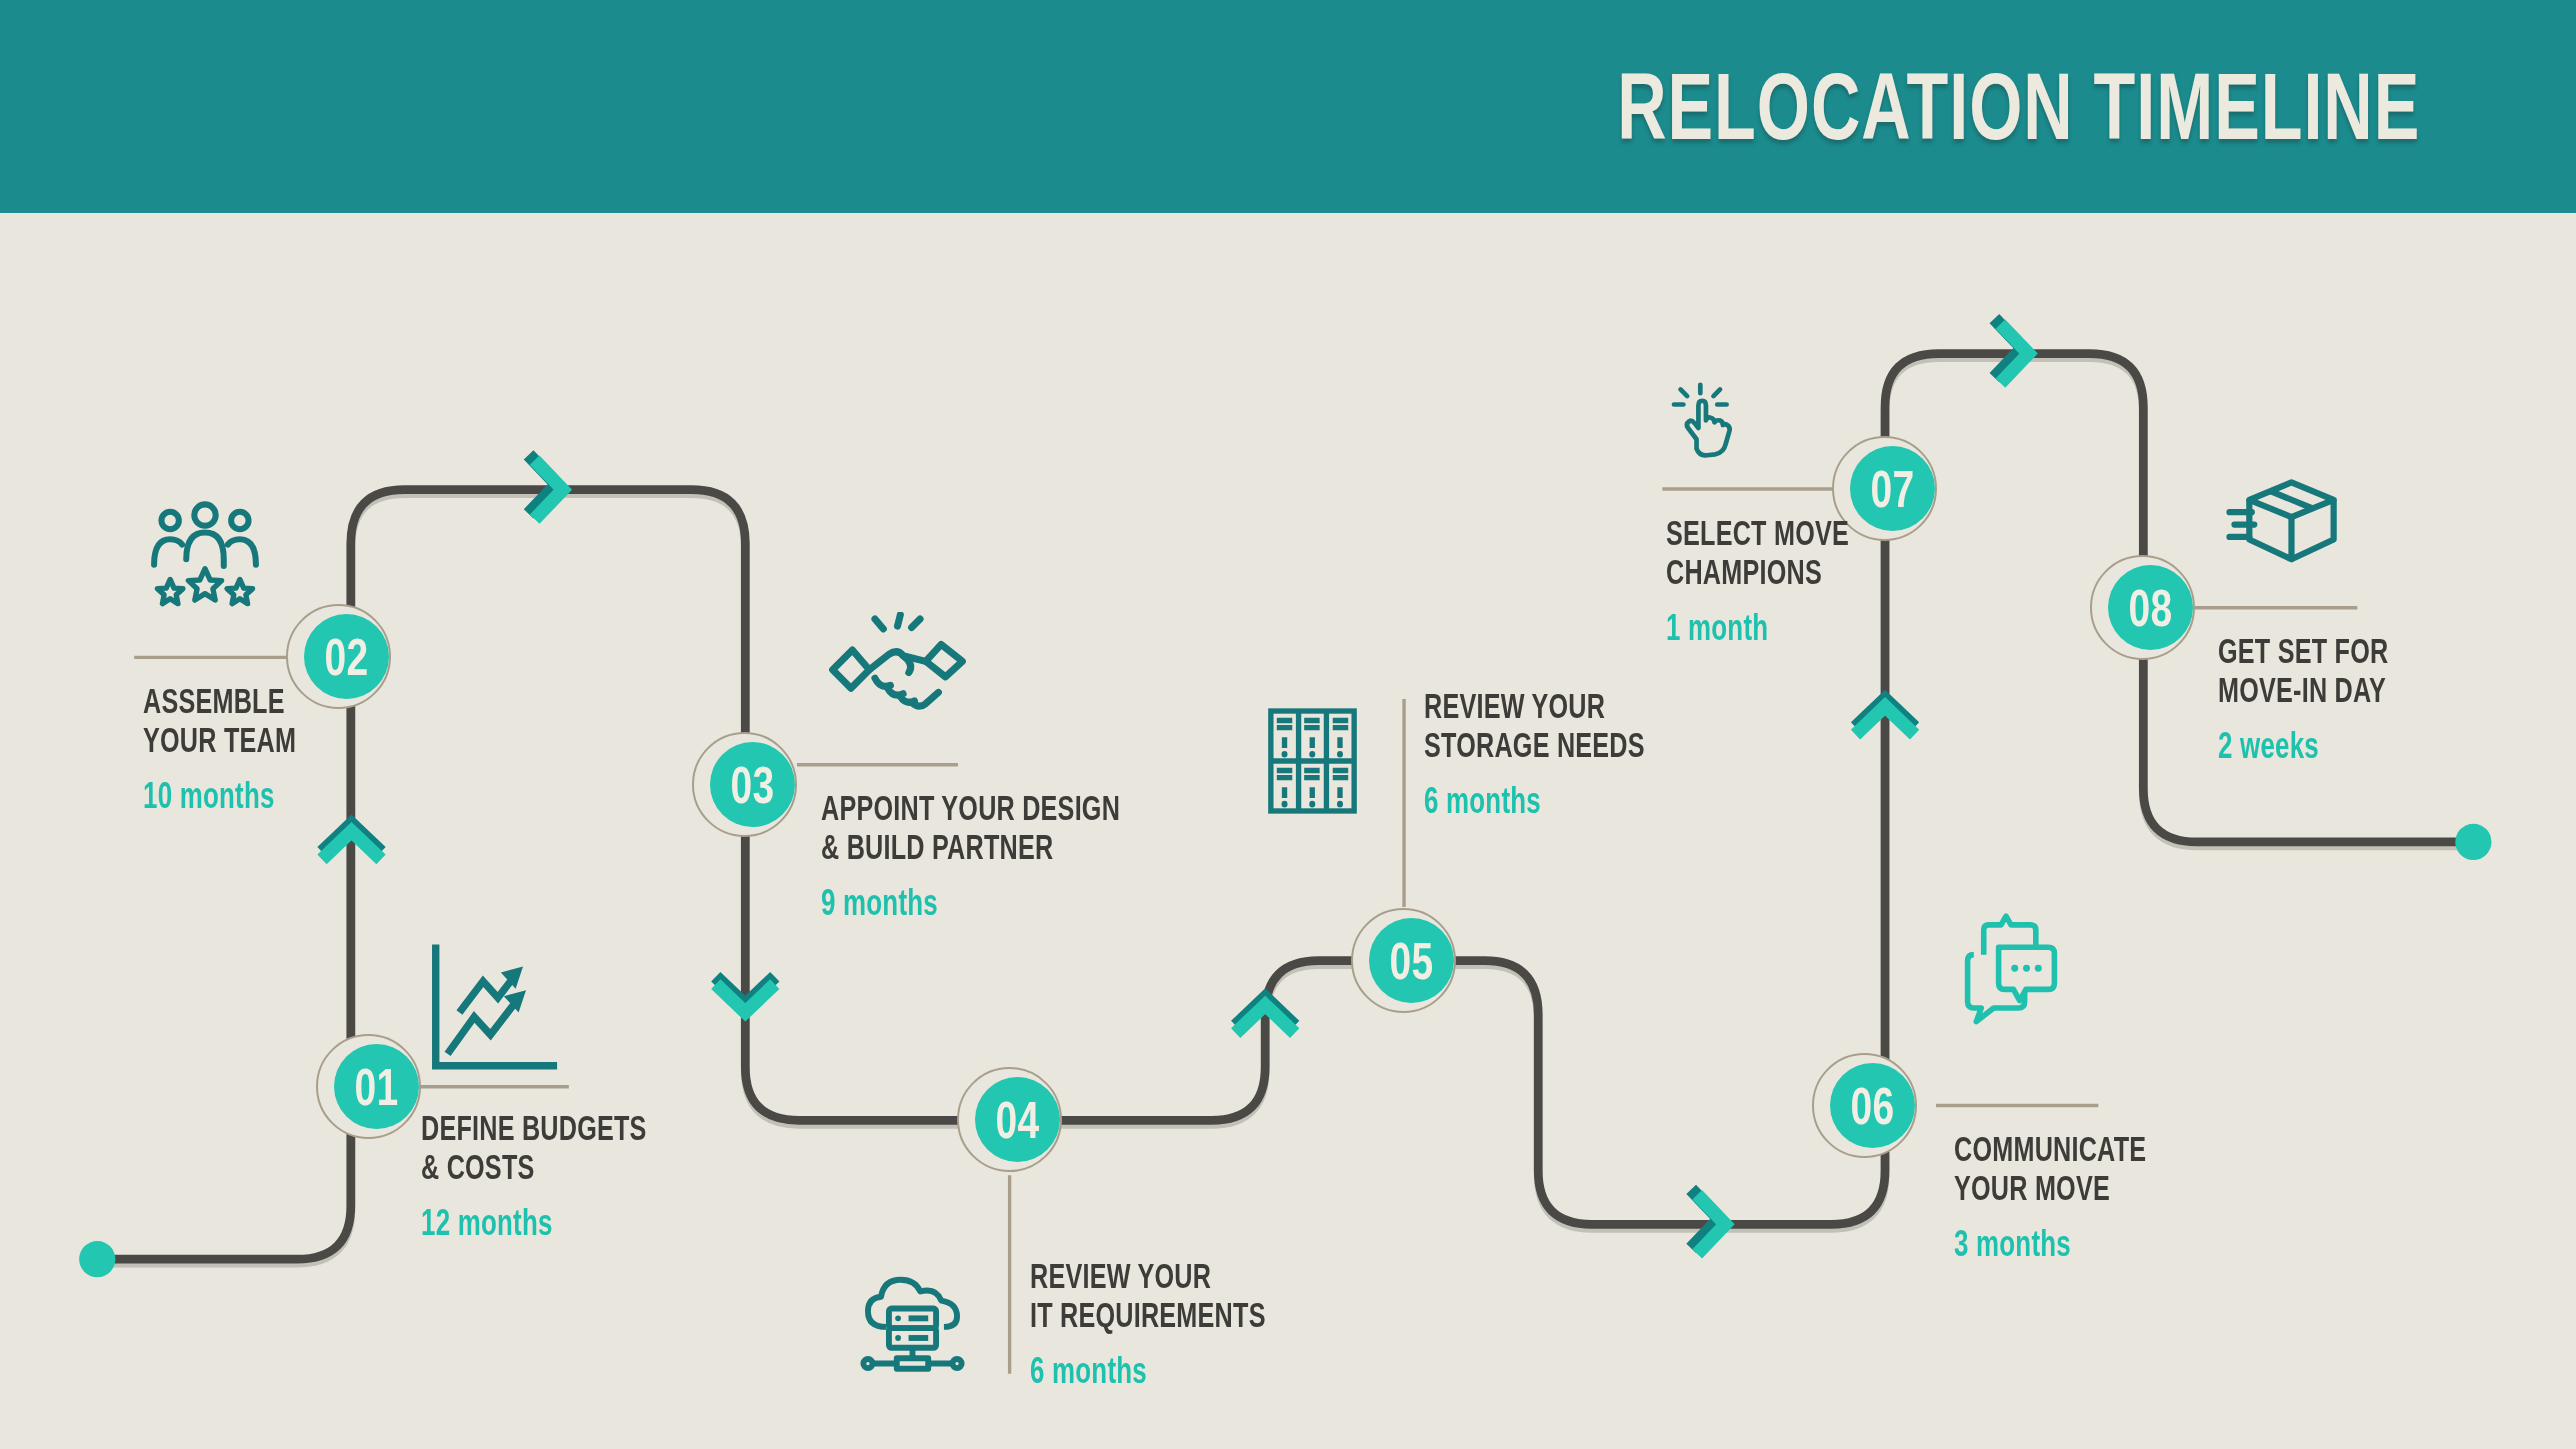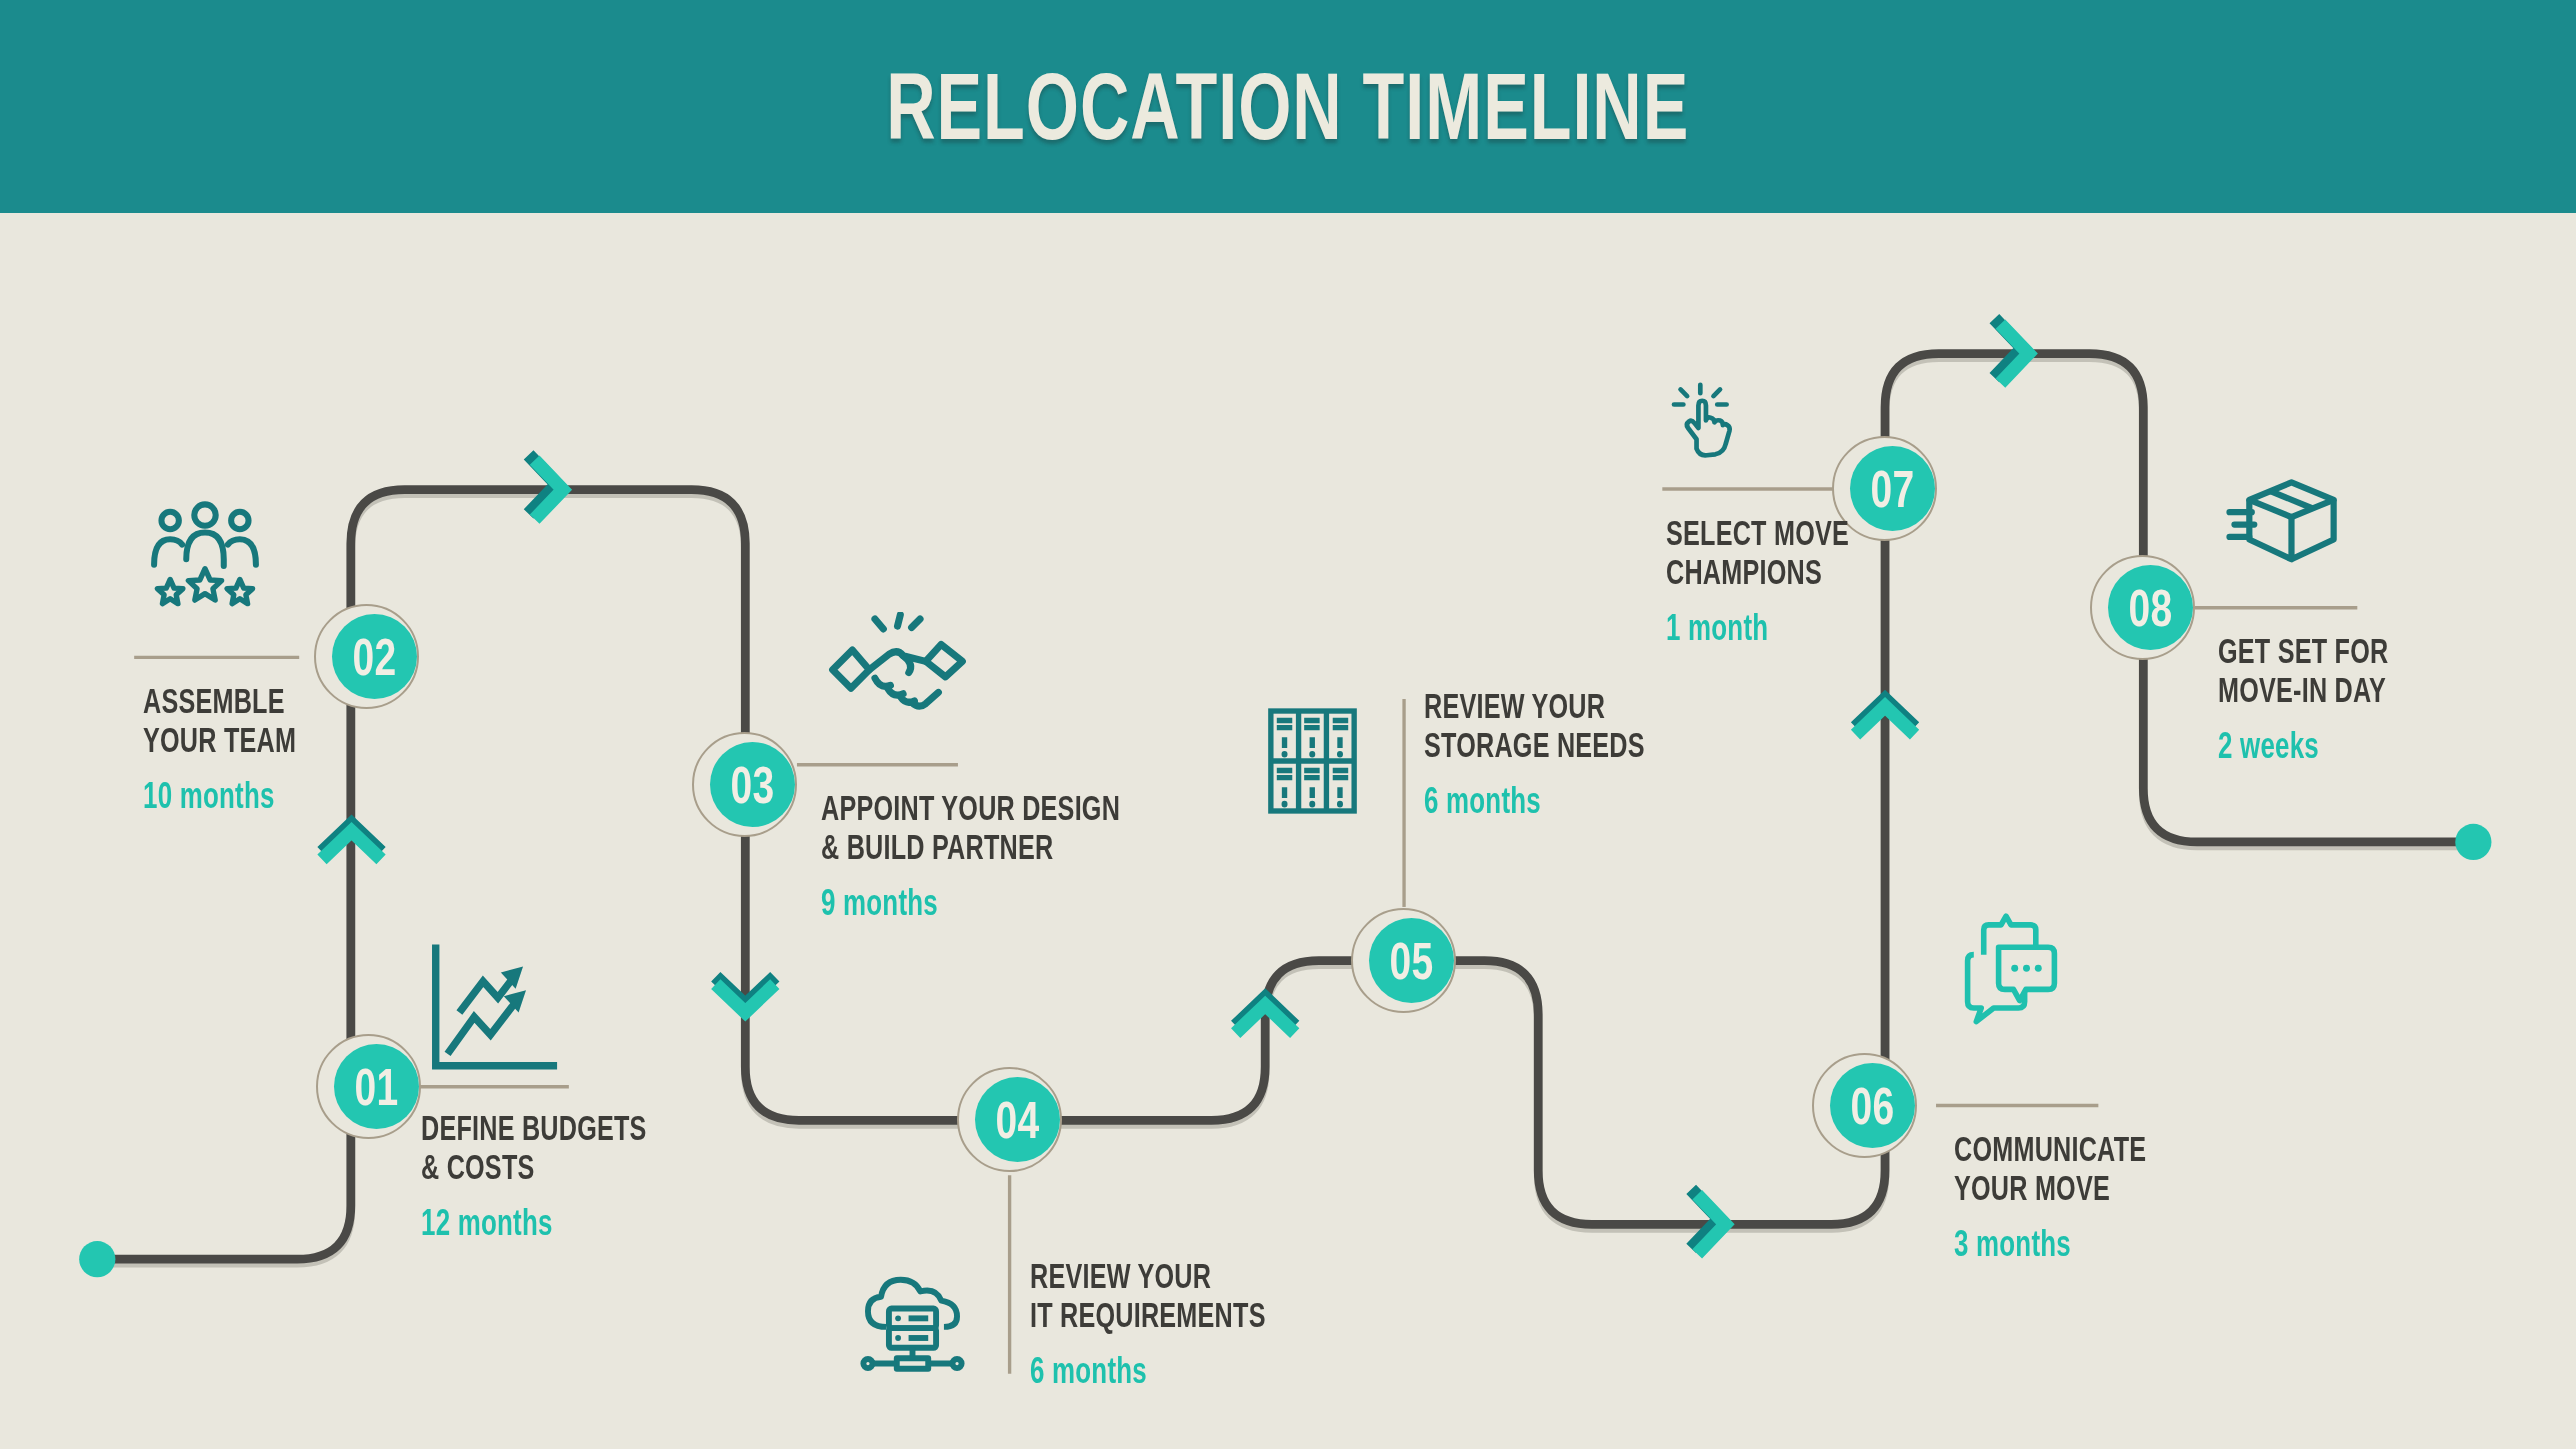--- a/index.html
+++ b/index.html
@@ -2,21 +2,21 @@
 <html style="font-size:10.7px"><head>
 <meta charset="utf-8">
 <style>
   html,body{margin:0;padding:0;background:#e9e7dd;}
   .canvas{
     position:relative;width:2576px;height:1449px;overflow:hidden;
     background:#e9e7dd;font-family:"Liberation Sans",sans-serif;
   }
   .banner{
     position:absolute;left:0;top:0;width:2576px;height:213px;
-    background:#1b8b8d;display:flex;align-items:center;justify-content:center;
+    background:#1b8b8d;display:flex;align-items:center;justify-content:flex-end;
   }
   .banner-title{
     color:#eceade;font-size:95px;font-weight:bold;letter-spacing:1.3px;
     transform:scaleX(.72);transform-origin:center;white-space:nowrap;
     text-shadow:0 4px 4.7px rgba(30,30,30,.28);
   }
   svg.layer{position:absolute;left:0;top:0;}
   .node{
     position:absolute;width:105px;height:105px;border-radius:50%;
     border:2.7px solid #a89e8b;background:#e9e7dd;box-sizing:border-box;
@@ -94,21 +94,21 @@
         <polyline points="-20,-44 22,0 -20,44" stroke="#23c6b1"></polyline>
       </g>
     </g>
   </svg>
 
   <div class="node" style="left:316px;top:1034px">
     <div class="node-inner">
         <span class="node-num">01</span>
       </div>
     </div>
-  <div class="node" style="left:314px;top:604px">
+  <div class="node" style="left:286px;top:604px">
     <div class="node-inner">
         <span class="node-num">02</span>
       </div>
     </div>
   <div class="node" style="left:692px;top:732px">
     <div class="node-inner">
         <span class="node-num">03</span>
       </div>
     </div>
   <div class="node" style="left:957px;top:1067px">

